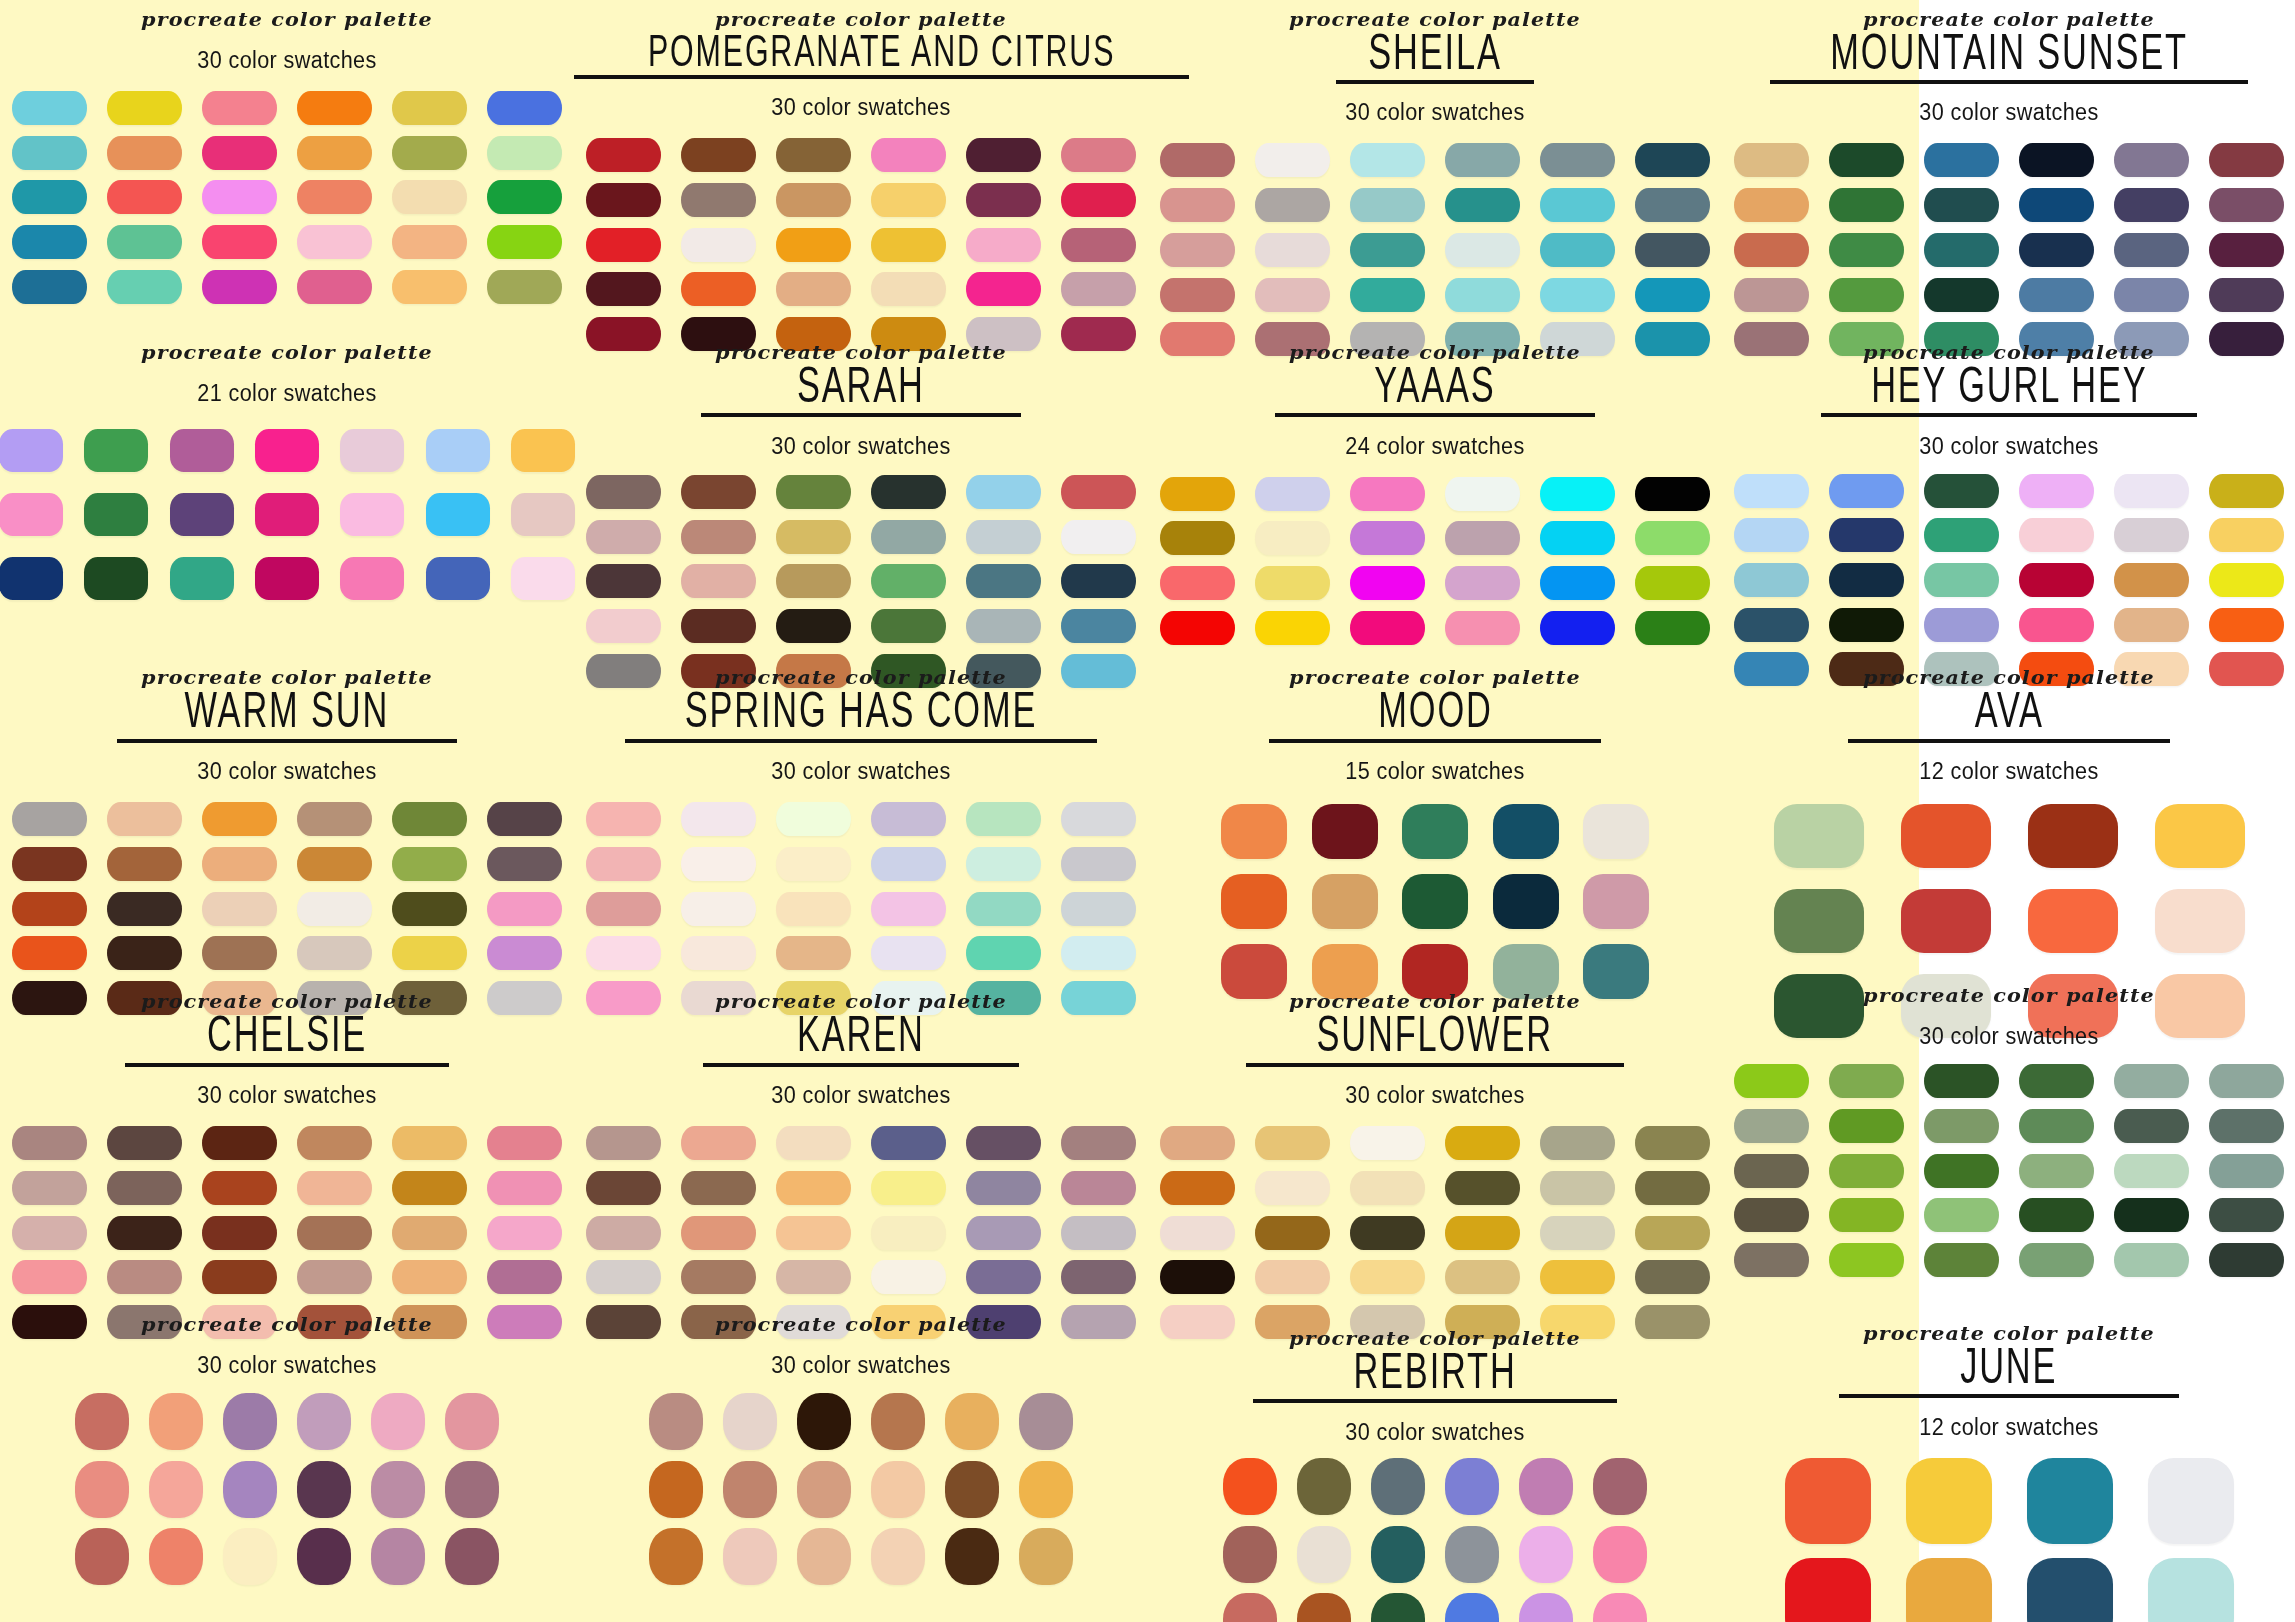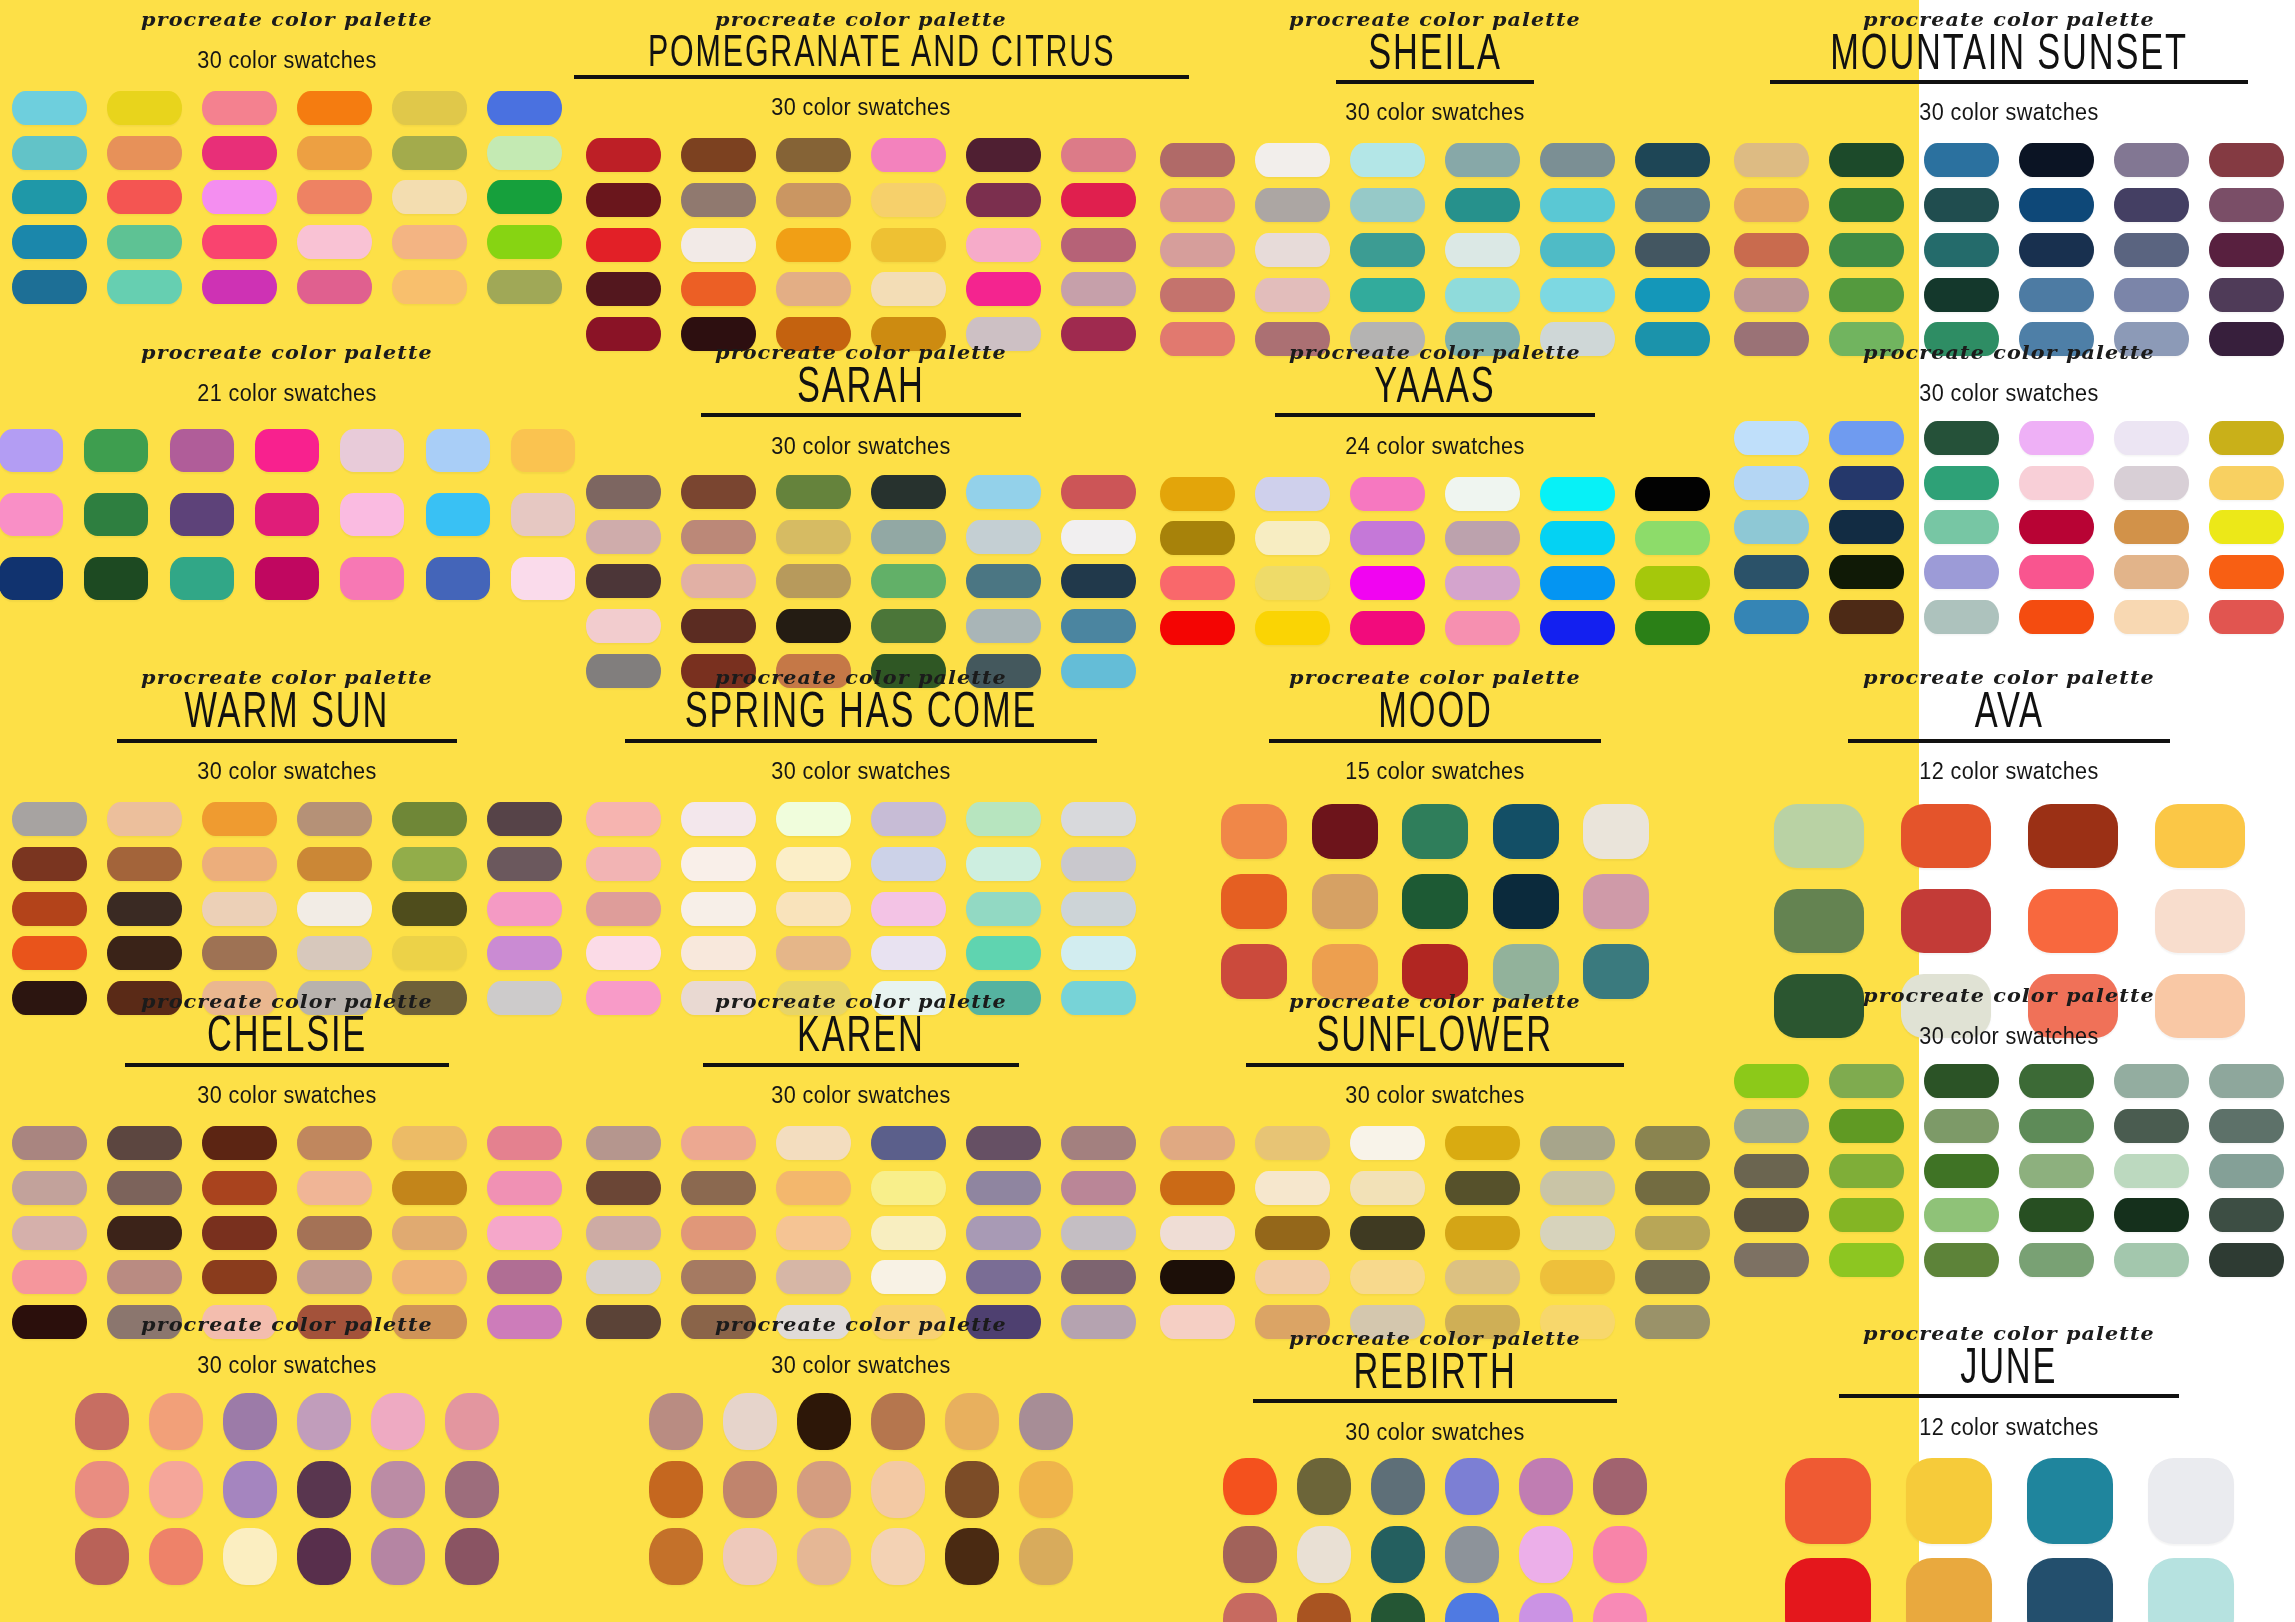--- a/index.html
+++ b/index.html
@@ -10,21 +10,21 @@
   body {
     width: 2295px;
     height: 1623px;
     font-family: "Liberation Sans", sans-serif;
     overflow: hidden;
   }
   #sheet {
     position: relative;
     width: 1919px;
     height: 1623px;
-    background: #fde047;
+    background: #fef9c3;
   }
   .grid {
     display: grid;
     grid-template-columns: repeat(4, 574px);
     grid-template-rows: repeat(5, 324px);
     width: 2295px;
     height: 1623px;
   }
   .card {
     position: relative;
@@ -396,20 +396,23 @@
             <div class="sw" title="#1320f0" style="background: rgb(19, 32, 240);"></div>
             <div class="sw" title="#2b8017" style="background: rgb(43, 128, 23);"></div>
           </div>
       </div>
     </div>
 
     <div class="card">
       <div class="card-inner" style="top:17px;">
         <div class="head">
           <div class="kicker">procreate color palette</div>
+          <div class="title-wrap">
+            <div class="title">HEY GURL HEY</div>
+          </div>
           <div class="count">30 color swatches</div>
         </div>
         <div class="swatches c6" style="margin-top:13.8px;">
             <div class="sw" title="#bfdffa" style="background: rgb(191, 223, 250);"></div>
             <div class="sw" title="#6f9bf0" style="background: rgb(111, 155, 240);"></div>
             <div class="sw" title="#255139" style="background: rgb(37, 81, 57);"></div>
             <div class="sw" title="#eeb0f6" style="background: rgb(238, 176, 246);"></div>
             <div class="sw" title="#ece5f3" style="background: rgb(236, 229, 243);"></div>
             <div class="sw" title="#c9b019" style="background: rgb(201, 176, 25);"></div>
             <div class="sw" title="#b4d6f4" style="background: rgb(180, 214, 244);"></div>

